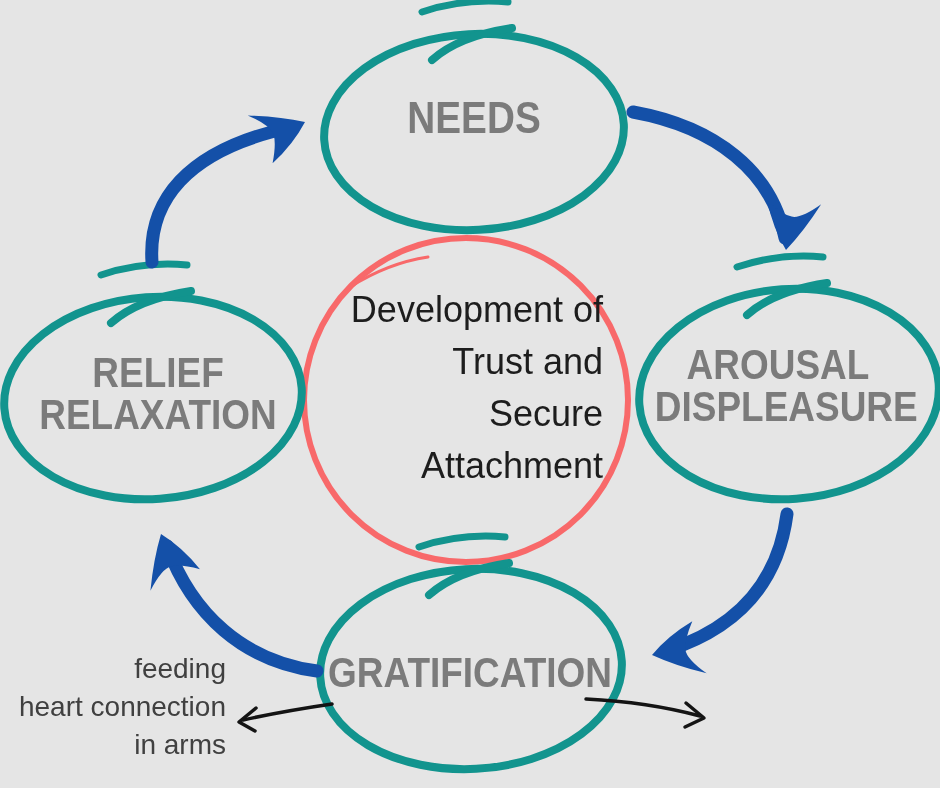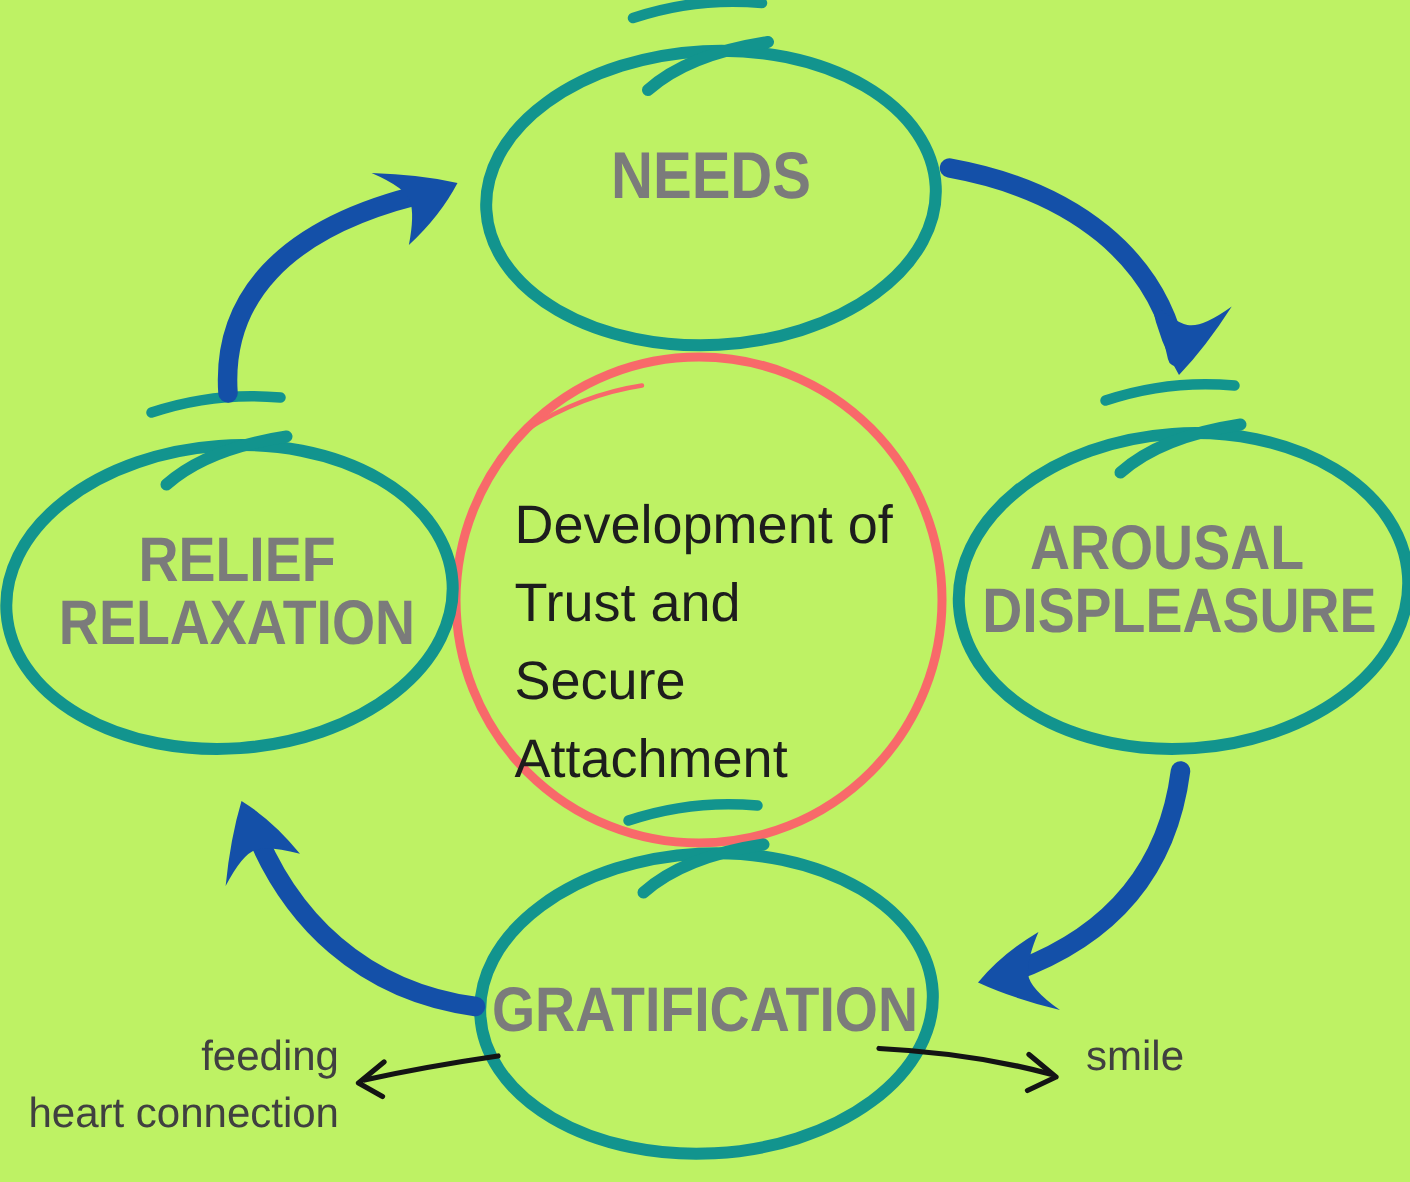--- a/index.html
+++ b/index.html
@@ -1,43 +1,42 @@
 <!DOCTYPE html>
 <html style="--teal: #12948e; --blue: #1450a8; --coral: #f8696a; --label_gray: #7b7b7b; --text_black: #1d1d1d; --annotation_gray: #404040; --arrow_black: #141414;"><head>
 <meta charset="utf-8">
 <style>
   html,body{margin:0;padding:0;background:#ffffff;}
   .canvas{
-    position:relative;width:940px;height:788px;background:#bef264;
+    position:relative;width:940px;height:788px;background:#e5e5e5;
     font-family:"Liberation Sans",sans-serif;overflow:hidden;
   }
   .diagram-svg{position:absolute;left:0;top:0;}
   .teal-stroke{stroke:var(--teal,#12948e);fill:none;stroke-linecap:round;}
   .red-stroke{stroke:var(--coral,#f8696a);fill:none;stroke-linecap:round;}
   .blue-stroke{stroke:var(--blue,#1450a8);fill:none;stroke-linecap:round;}
   .blue-fill{fill:var(--blue,#1450a8);stroke:none;}
   .black-stroke{stroke:var(--arrow_black,#141414);fill:none;stroke-linecap:round;stroke-linejoin:round;}
   .stage-label{
     position:absolute;font-weight:bold;color:var(--label_gray,#7b7b7b);
     font-size:42px;line-height:42px;text-align:center;
     transform:scaleX(.88);letter-spacing:0px;
   }
   .stage-label.needs{left:334px;top:97px;width:280px;font-size:44px;white-space:nowrap;}
   .stage-label.arousal{left:638px;top:344px;width:280px;}
   .stage-label.relief{left:18px;top:352px;width:280px;}
   .stage-label.gratification{left:300px;top:652px;width:340px;white-space:nowrap;}
   .center-title{
     position:absolute;left:343px;top:284px;width:260px;
-    font-size:36px;line-height:52px;text-align:left;
-    color:var(--text_black,#1d1d1d);font-weight:400;margin-top:40px;
+    font-size:36px;line-height:52px;text-align:right;
+    color:var(--text_black,#1d1d1d);font-weight:400;
   }
   .annotation{
     position:absolute;font-size:28px;line-height:38px;font-weight:300;
     color:var(--annotation_gray,#404040);
-    margin-top:35px;
   }
   .annotation.left{left:0px;top:650px;width:226px;text-align:right;}
   .annotation.right{left:724px;top:650px;width:210px;text-align:left;}
 </style>
 </head>
 <body>
 
 <div class="canvas">
 
   <svg class="diagram-svg" width="940" height="788" viewBox="0 0 940 788">
@@ -108,19 +107,19 @@
 
   <div class="stage-label relief">RELIEF RELAXATION</div>
 
   <div class="stage-label gratification">GRATIFICATION</div>
 
   <div class="center-title">Development of Trust and Secure Attachment</div>
 
   <div class="annotation left">
     <div>feeding</div>
     <div>heart connection</div>
+    <div>in arms</div>
   </div>
 
   <div class="annotation right">
-    <div>smile</div>
   </div>
 
 </div>
 
 </body></html>

